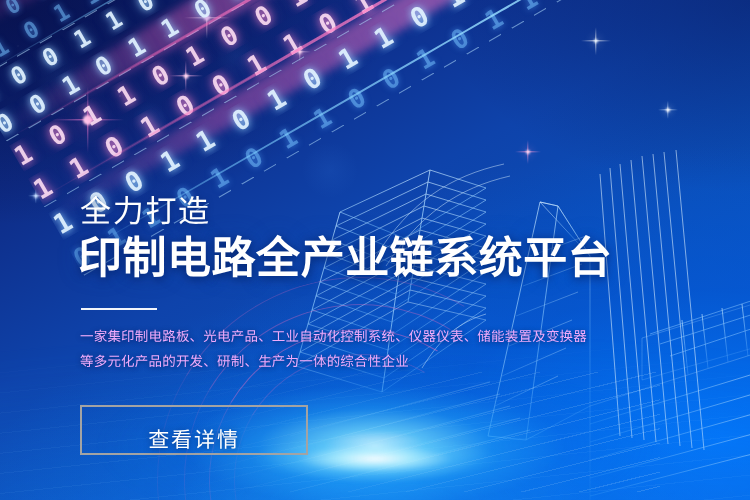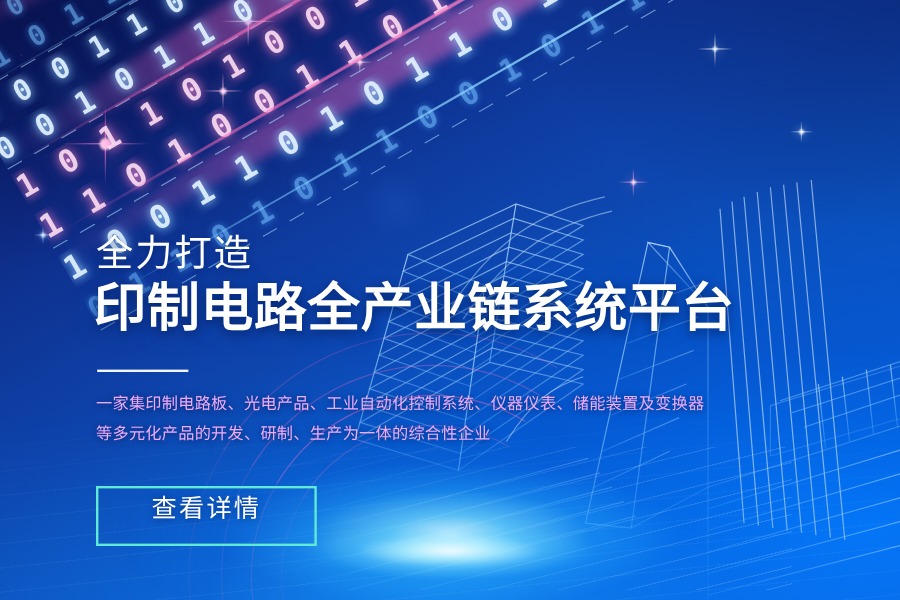--- a/index.html
+++ b/index.html
@@ -171,25 +171,25 @@
     font-size:13.5px;line-height:25px;
     font-weight:400;
     color:#f0abfc;
     letter-spacing:.015em;
     text-shadow:0 1px 5px rgba(0,26,80,.75);
   }
   .desc p{margin:0;white-space:nowrap;}
 
   .cta{
     position:absolute;left:0;top:405px;
-    width:184px;height:50px;
+    width:228px;height:50px;
     box-sizing:border-box;
-    border:2px solid #5eead4;
+    border:2px solid #a3a3a3;
     background:transparent;
-    display:flex;align-items:flex-start;justify-content:center;
+    display:flex;align-items:flex-end;justify-content:center;
     cursor:pointer;
   }
   .cta-label{
     font-size:21px;font-weight:400;color:#ffffff;letter-spacing:.09em;
     text-shadow:0 1px 6px rgba(0,28,88,.6);
   }
 </style>
 </head>
 <body>
 

